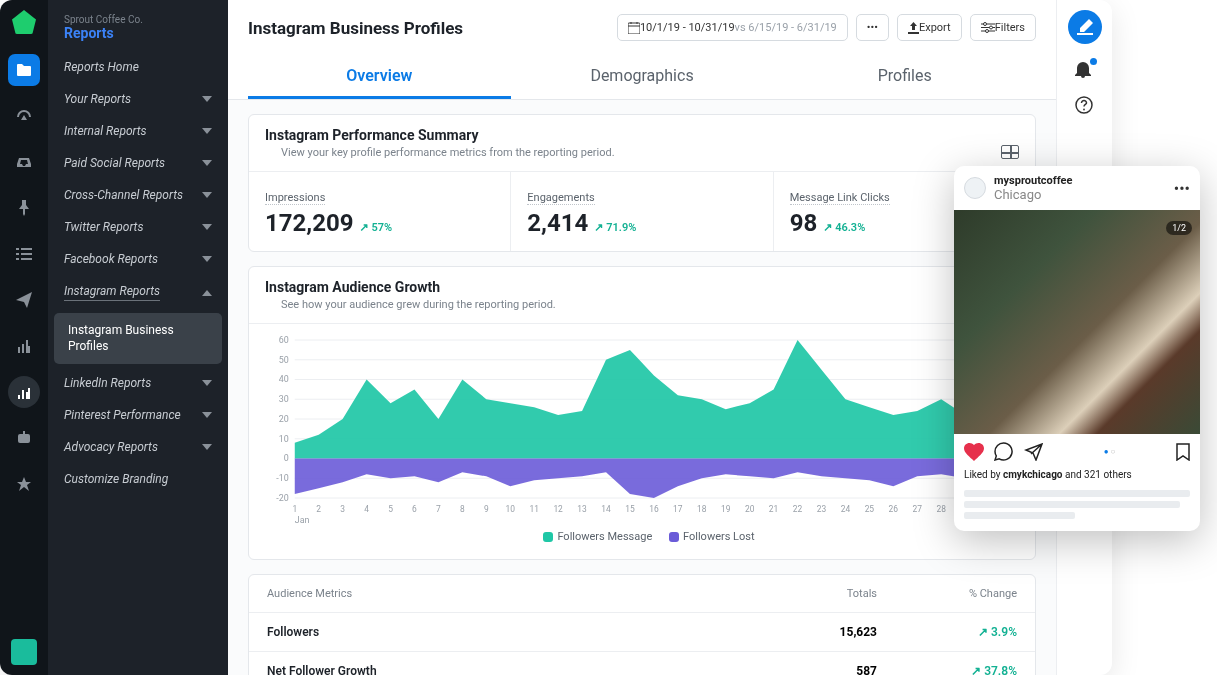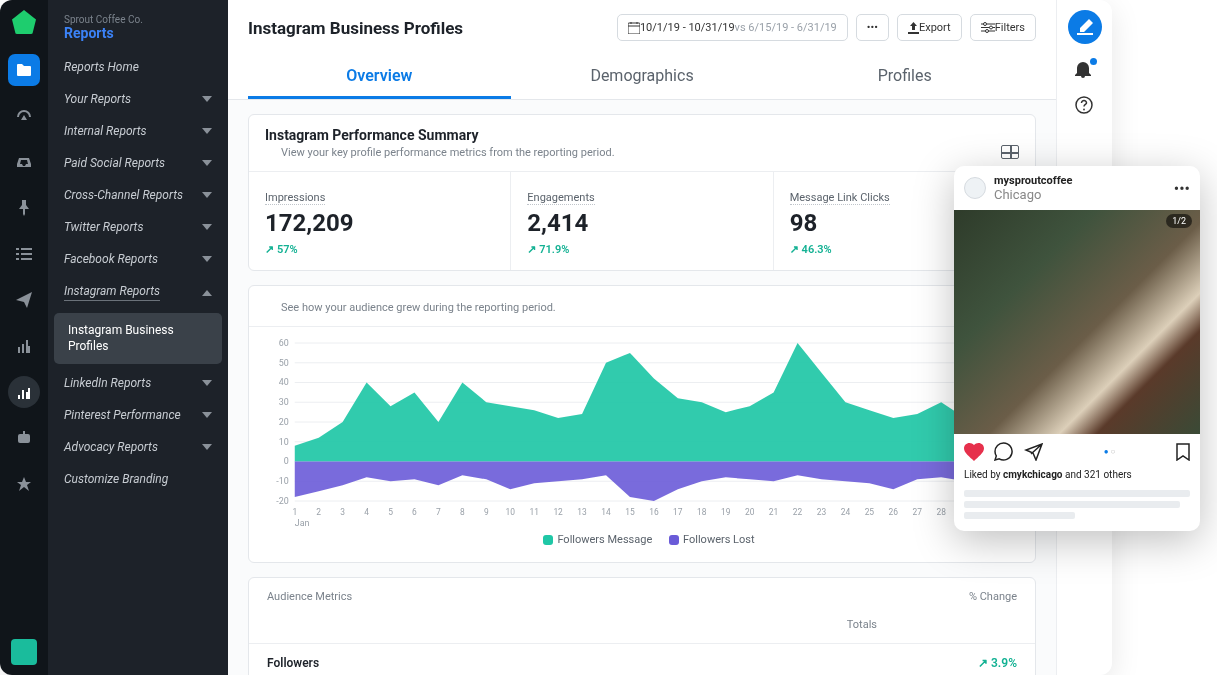--- a/index.html
+++ b/index.html
@@ -34,48 +34,48 @@
 .card-head h2 { font-size:14px; font-weight:700; color:#1d2229;}
 .card-head p { font-size:11px; color:#7b838c; margin-top:3px;margin-left:16px;}
 .grid-icon { width:18px; height:14px; border:1.5px solid #5b636c; border-radius:2px; position:relative; cursor:pointer;}
 .grid-icon::before,.grid-icon::after { content:""; position:absolute; background:#5b636c;}
 .grid-icon::before { top:50%; left:0; right:0; height:1.5px;}
 .grid-icon::after { left:50%; top:0; bottom:0; width:1.5px;}
 .metrics { display:flex;}
 .metric { flex:1; padding:14px 16px; border-right:1px solid #eceef1;}
 .metric:last-child { border-right:none;}
 .metric .label { font-size:11px; color:#5b636c; border-bottom:1px dotted #c0c5cb; display:inline-block;}
-.metric .value { font-size:24px; font-weight:700; color:#1d2229; margin-top:4px; display:flex; align-items:baseline; gap:6px;flex-direction:column;}
+.metric .value { font-size:24px; font-weight:700; color:#1d2229; margin-top:4px; display:flex; align-items:baseline; gap:6px;}
 .delta { font-size:11px; color:#13b193; font-weight:600;}
 .delta::before { content:"↗ ";}
 .chart-body { padding:10px 16px 14px;}
 .chart-svg { width:100%; height:190px;}
 .legend { text-align:center; font-size:11px; color:#5b636c; padding:6px 0 2px;}
 .legend .sw { display:inline-block; width:10px; height:10px; border-radius:3px; margin:0 4px 0 14px; vertical-align:middle;}
 .table-row { display:flex; padding:12px 18px; border-top:1px solid #eceef1; font-size:12px;}
 .table-row.headrow { color:#7b838c; font-size:11px; border-top:none;}
 .table-row .c1 { flex:1; font-weight:600; color:#1d2229;}
 .table-row.headrow .c1 { font-weight:400; color:#7b838c;}
-.table-row .c2 { width:120px; text-align:right; font-weight:700;margin-top:28px;}
+.table-row .c2 { width:120px; text-align:right; font-weight:700;}
 .table-row .c3 { width:140px; text-align:right; color:#13b193; font-weight:600;}
 .table-row .c3::before { content:"↗ ";}
 .table-row.headrow .c2,.table-row.headrow .c3 { font-weight:400; color:#7b838c;}
 .table-row.headrow .c3::before { content:"";}
 .rail { width:56px; background:#fff; border-left:1px solid #eceef1; display:flex; flex-direction:column; align-items:center; padding:10px 0; gap:16px;}
 .rail .compose { width:34px; height:34px; background:#0b7be6; border-radius:50%; color:#fff; display:flex; align-items:center; justify-content:center; cursor:pointer;}
 .rail .ricon { width:20px; height:20px; color:#333; position:relative; cursor:pointer;}
 .rail .badge { position:absolute; top:-2px; right:-2px; width:7px; height:7px; background:#0b7be6; border-radius:50%;}
 .igcard { position:absolute; top:166px; left:954px; width:246px; background:#fff; border-radius:10px; box-shadow:0 10px 40px rgba(0,0,0,0.25); overflow:hidden; z-index:50;}
 .igcard .ihead { display:flex; align-items:center; padding:8px 10px; gap:8px;}
 .igcard .iava { width:22px; height:22px; border:1px solid #d6dbe0; border-radius:50%; background:#eef2f5;}
 .igcard .iname { font-size:11px; font-weight:700; color:#222;}
 .igcard .iloc { font-size:13px; color:#888;}
 .igcard .idots { margin-left:auto; color:#333; cursor:pointer;}
 .igcard .iphoto { height:224px; background:linear-gradient(135deg,#2e3b2a 0%,#3f533d 30%,#6b5d48 55%,#dccfb9 70%,#5a3a2a 78%,#3a4a36 100%); position:relative;}
-.igcard .counter { position:absolute; top:4px; right:8px; background:rgba(0,0,0,0.55); color:#fff; font-size:9px; padding:2px 6px; border-radius:9px;}
+.igcard .counter { position:absolute; top:11px; right:8px; background:rgba(0,0,0,0.55); color:#fff; font-size:9px; padding:2px 6px; border-radius:9px;}
 .igcard .iactions { display:flex; align-items:center; padding:8px 10px; gap:10px; color:#222;}
 .igcard .heart { color:#e6304c;}
 .igcard .pager { margin-left:auto; margin-right:auto; font-size:8px; color:#bbb;}
 .igcard .pager .on { color:#0b7be6;}
 .igcard .ilikes { font-size:10px; padding:0 10px 6px; color:#222;}
 .igcard .ilikes b { font-weight:700;}
 .skel { height:7px; background:#e9ecef; margin:4px 10px; border-radius:2px;}
 svg { display:block;}
 </style>
 </head>
@@ -276,20 +276,21 @@
                 <span>98</span>
                 <span class="delta">46.3%</span>
               </div>
           </div>
         </div>
       </div>
 
       <div class="card">
         <div class="card-head">
           <div>
+            <h2>Instagram Audience Growth</h2>
             <p>See how your audience grew during the reporting period.</p>
           </div>
         </div>
         <div class="chart-body">
           <svg class="chart-svg" id="growth-chart" viewBox="0 0 760 190" preserveAspectRatio="none">
               <line x1="30" y1="164" x2="754" y2="164" stroke="#eceef1"></line>
               <text x="24" y="167" text-anchor="end" font-size="9" fill="#9aa1a9">-20</text>
               <line x1="30" y1="144.25" x2="754" y2="144.25" stroke="#eceef1"></line>
               <text x="24" y="147.25" text-anchor="end" font-size="9" fill="#9aa1a9">-10</text>
               <line x1="30" y1="124.5" x2="754" y2="124.5" stroke="#eceef1"></line>

